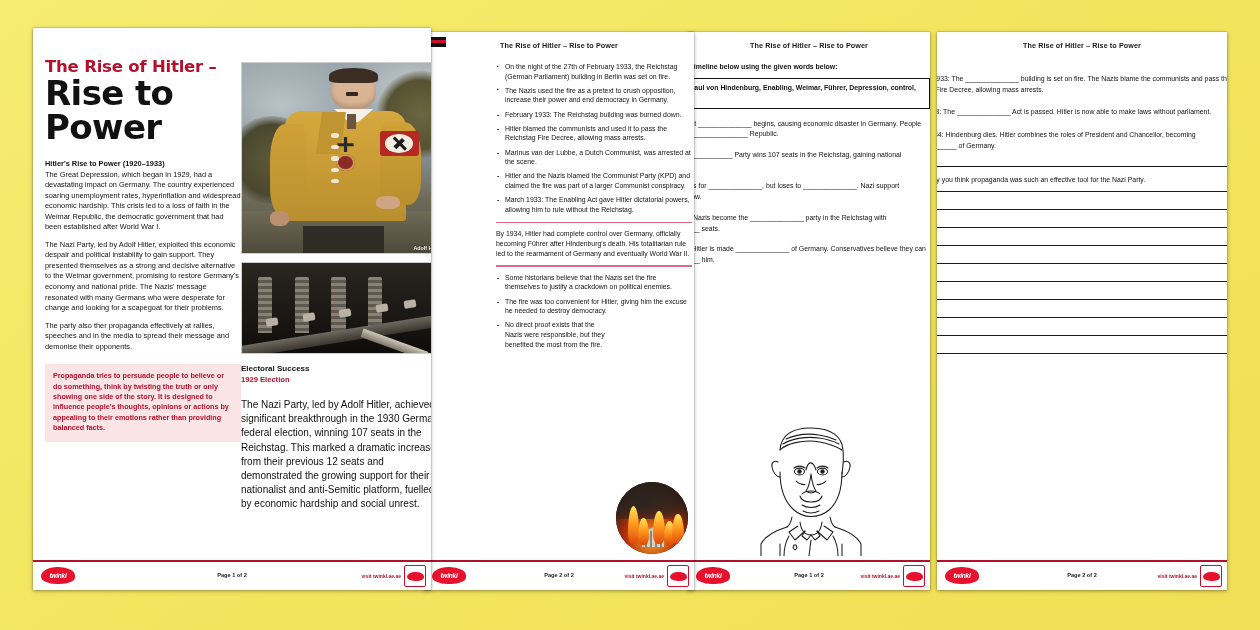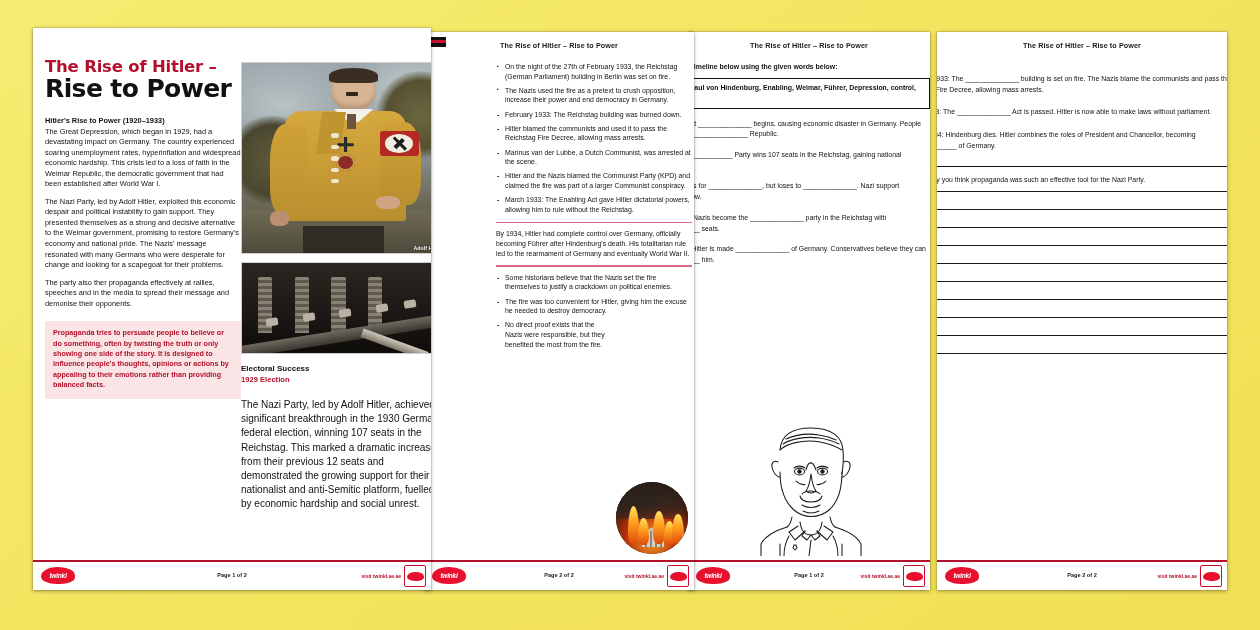--- a/index.html
+++ b/index.html
@@ -84,21 +84,21 @@
   .p1-left  { position: absolute; left: 12px; top: 8px; width: 196px; }
   .p1-right { position: absolute; left: 208px; top: 12px; width: 205px; }
 
   .title-line1 {
     font-family: "DejaVu Sans", sans-serif;
     font-size: 16.5px; font-weight: 700; color: #b3112b;
     letter-spacing: -.2px; line-height: 1.05;
   }
   .title-line2 {
     font-family: "DejaVu Sans", sans-serif;
-    font-size: 25px; font-weight: 700; color: #111;
+    font-size: 34px; font-weight: 700; color: #111;
     letter-spacing: -.6px; line-height: 1.0; margin-top: 1px;
   }
   .p1-sub {
     margin-top: 15px;
     font-size: 7.4px; font-weight: 700; color: #111; line-height: 1.42;
   }
   .p1-para {
     font-size: 7.4px; color: #111; line-height: 1.42; margin-top: 0px;
   }
   .p1-para + .p1-para { margin-top: 7px; }
@@ -526,21 +526,21 @@
     <div class="sheet-inner">
       <div class="pg-header"></div>
       <div class="body">
         <div class="p1-left">
           <div class="title-line1">The Rise of Hitler –</div>
           <div class="title-line2">Rise to Power</div>
           <div class="p1-sub">Hitler's Rise to Power (1920–1933)</div>
           <div class="p1-para">The Great Depression, which began in 1929, had a devastating impact on Germany. The country experienced soaring unemployment rates, hyperinflation and widespread economic hardship. This crisis led to a loss of faith in the Weimar Republic, the democratic government that had been established after World War I.</div>
           <div class="p1-para">The Nazi Party, led by Adolf Hitler, exploited this economic despair and political instability to gain support. They presented themselves as a strong and decisive alternative to the Weimar government, promising to restore Germany's economy and national pride. The Nazis' message resonated with many Germans who were desperate for change and looking for a scapegoat for their problems.</div>
           <div class="p1-para">The party also ther propaganda effectively at rallies, speeches and in the media to spread their message and demonise their opponents.</div>
-          <div class="propbox">Propaganda tries to persuade people to believe or do something, often by twisting the truth or only showing one side of the story. It is designed to influence people's thoughts, opinions or actions by appealing to their emotions rather than providing balanced facts.</div>
+          <div class="propbox">Propaganda tries to persuade people to believe or do something, think by twisting the truth or only showing one side of the story. It is designed to influence people's thoughts, opinions or actions by appealing to their emotions rather than providing balanced facts.</div>
         </div>
 
         <div class="p1-right">
           <div class="photo" id="photo-hitler">
             <div class="bg"></div>
             <div class="foliage-l"></div>
             <div class="foliage-r"></div>
             <div class="ledge"></div>
             <div class="tunic"></div>
             <div class="armL"></div>

